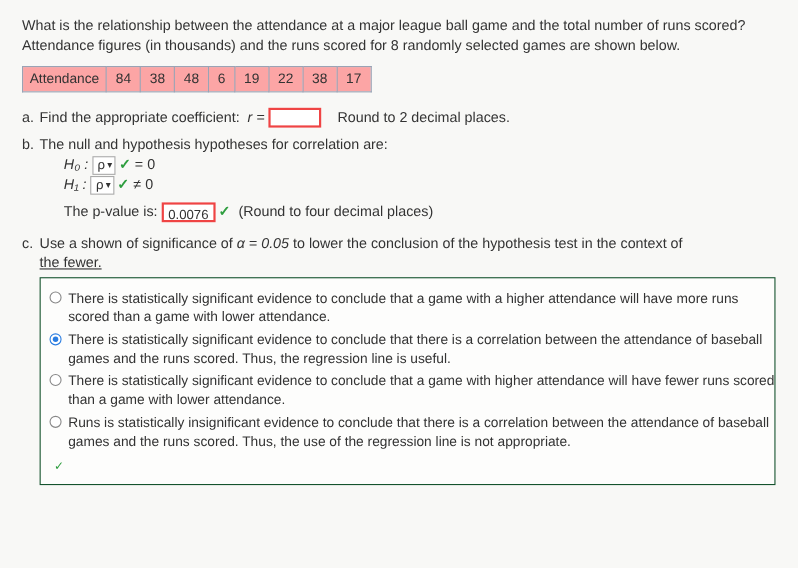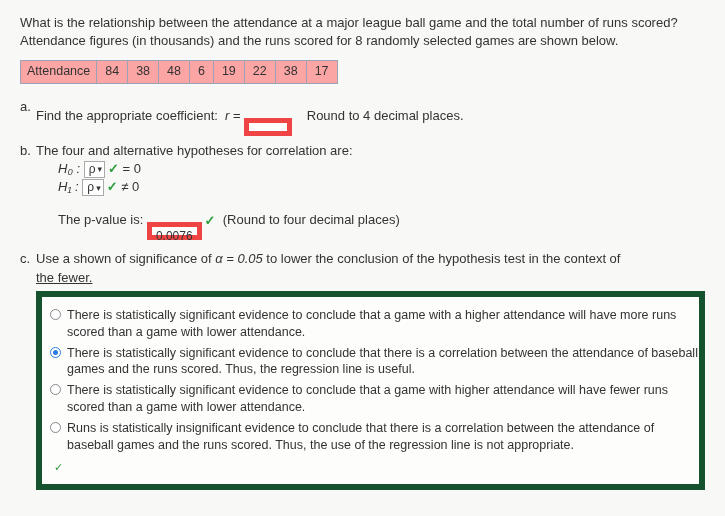--- a/index.html
+++ b/index.html
@@ -28,46 +28,45 @@
 table.data th {
   font-weight: normal;
   text-align: left;
   padding: 2px 6px;
 }
 .part { margin: 6px 0 4px 0; padding-left: 16px; position: relative; }
 .part .letter { position: absolute; left: 0; }
 .sub { margin-left: 22px; margin-top: 0; }
 .inputbox {
   display: inline-block;
-  border: 5px solid #ef4444;
+  border: 2px solid #ef4444;
   background: #fff;
   min-width: 48px;
   height: 18px;
   vertical-align: middle;
   padding: 0 4px;
   font-size: 12px;
   line-height: 18px;
-  margin-top: 20px;
 }
 .selectbox {
   display: inline-flex;
   align-items: center;
   border: 1px solid #aaa;
   background: #fff;
   padding: 0 2px 0 4px;
   height: 17px;
   vertical-align: middle;
   font-size: 12px;
   gap: 2px;
 }
 .caret { font-size: 9px; }
 .check { color: #2e9e3f; font-weight: bold; margin-left: 3px; }
 .math { font-style: italic; }
 .answers {
-  border: 6px solid #14532d;
+  border: 1px solid #14532d;
   margin: 4px 0 0 16px;
   padding: 6px 0 8px 8px;
   background: #fdfdfc;
 }
 .opt { display: flex; gap: 6px; margin: 4px 0; font-size: 12.5px; line-height: 1.35; }
 .radio {
   width: 11px; height: 11px; border: 1px solid #888; border-radius: 50%;
   flex: 0 0 11px; margin-top: 2px; position: relative; background: #fff;
 }
 .radio.sel { border-color: #2a7de1; }
@@ -98,26 +97,26 @@
   </tr>
 </tbody>
   </table>
 
 <div class="part">
   <span class="letter">a.</span>
   <span>Find the appropriate coefficient:</span>
   &nbsp;<span class="math">r</span>
   <span>=</span>
   <span class="inputbox"></span>
-  &nbsp;&nbsp;&nbsp;<span>Round to 4 decimal places.</span>
+  &nbsp;&nbsp;&nbsp;<span>Round to 2 decimal places.</span>
 </div>
 
 <div class="part">
   <span class="letter">b.</span>
-  <span>The four and alternative hypotheses for correlation are:</span>
+  <span>The null and hypothesis hypotheses for correlation are:</span>
   <div class="sub">
     <span class="math">H₀ :</span>
     <span class="selectbox">
       <span>ρ</span>
       <span class="caret">▾</span>
     </span><span class="check">✓</span>
     <span>= 0</span>
   </div>
   <div class="sub">
     <span class="math">H₁ :</span>

